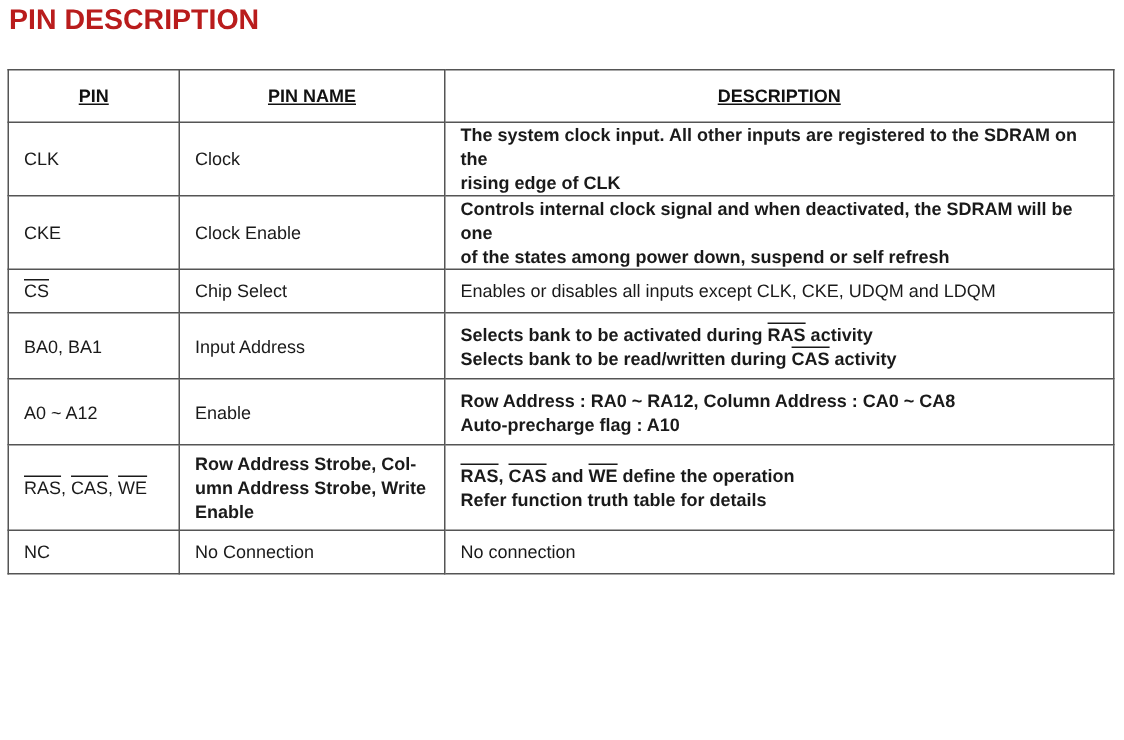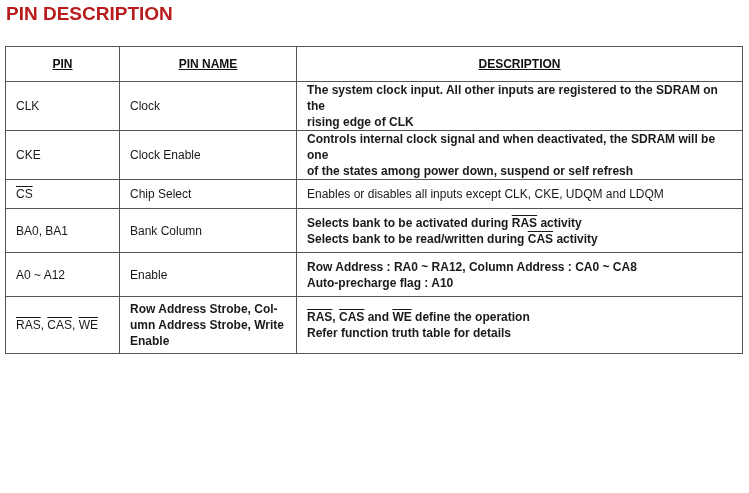--- a/index.html
+++ b/index.html
@@ -55,21 +55,21 @@
     </tr>
 
     <tr style="height:29px">
       <td><span class="ol">CS</span></td>
       <td>Chip Select</td>
       <td>Enables or disables all inputs except CLK, CKE, UDQM and LDQM</td>
     </tr>
 
     <tr style="height:44px">
       <td>BA0, BA1</td>
-      <td>Bank Column</td>
+      <td>Input Address</td>
       <td>
         <span class="line"><span>Selects bank to be activated during </span><span class="ol">RAS</span><span> activity</span></span>
         <span class="line"><span>Selects bank to be read/written during </span><span class="ol">CAS</span><span> activity</span></span>
       </td>
     </tr>
 
     <tr style="height:44px">
       <td>A0 ~ A12</td>
       <td>Enable</td>
       <td>
@@ -88,14 +88,19 @@
       <td>
         <span class="line"><span class="ol">RAS</span><span>, </span><span class="ol">CAS</span><span> and </span><span class="ol">WE</span><span> define the operation</span></span>
         <span class="line">Refer function truth table for details</span>
       </td>
     </tr>
 
 
 
 
 
+    <tr style="height:29px">
+      <td>NC</td>
+      <td>No Connection</td>
+      <td>No connection</td>
+    </tr>
   </tbody>
 </table>
 
 </body></html>

